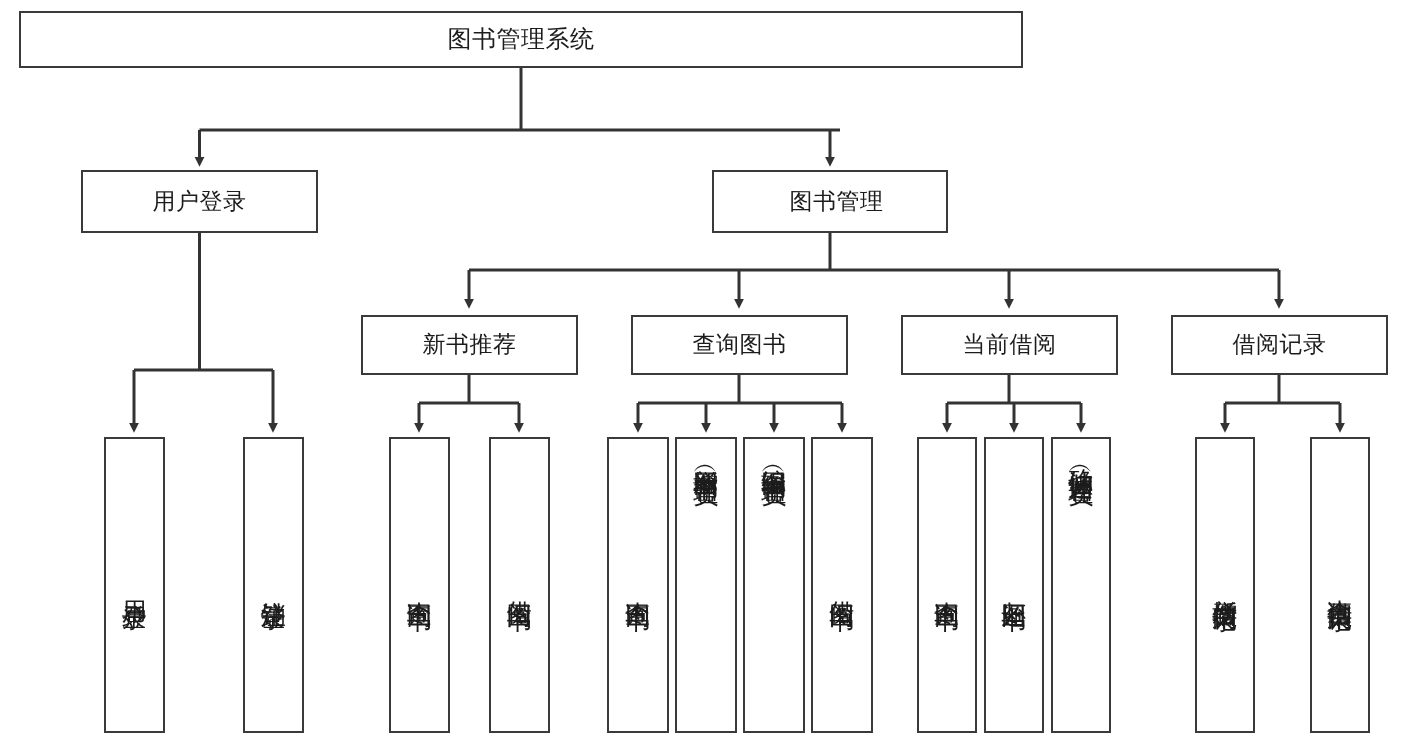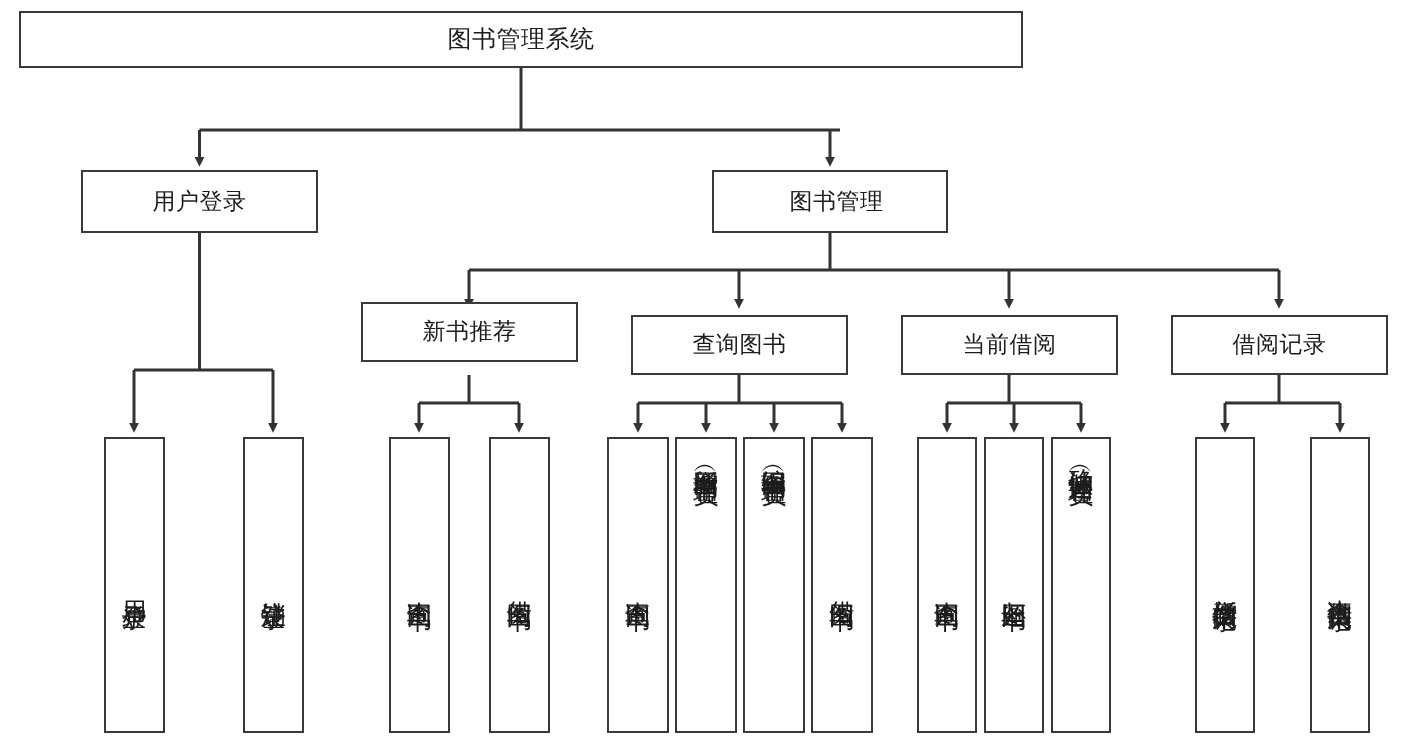--- a/index.html
+++ b/index.html
@@ -113,21 +113,21 @@
     <span class="label">图书管理系统</span>
   </div>
 
   <div class="node horizontal" style="left: 81px; top: 170px; width: 237px; height: 63px;">
     <span class="label">用户登录</span>
   </div>
   <div class="node horizontal" style="left: 712px; top: 170px; width: 236px; height: 63px; padding-left: 13px;">
     <span class="label">图书管理</span>
   </div>
 
-  <div class="node horizontal" style="left: 361px; top: 302px; width: 217px; height: 60px;">
+  <div class="node horizontal" style="left: 361px; top: 315px; width: 217px; height: 60px;">
     <span class="label">新书推荐</span>
   </div>
   <div class="node horizontal" style="left: 631px; top: 315px; width: 217px; height: 60px;">
     <span class="label">查询图书</span>
   </div>
   <div class="node horizontal" style="left: 1171px; top: 315px; width: 217px; height: 60px;">
     <span class="label">借阅记录</span>
   </div>
   <div class="node horizontal" style="left: 901px; top: 315px; width: 217px; height: 60px;">
     <span class="label">当前借阅</span>

